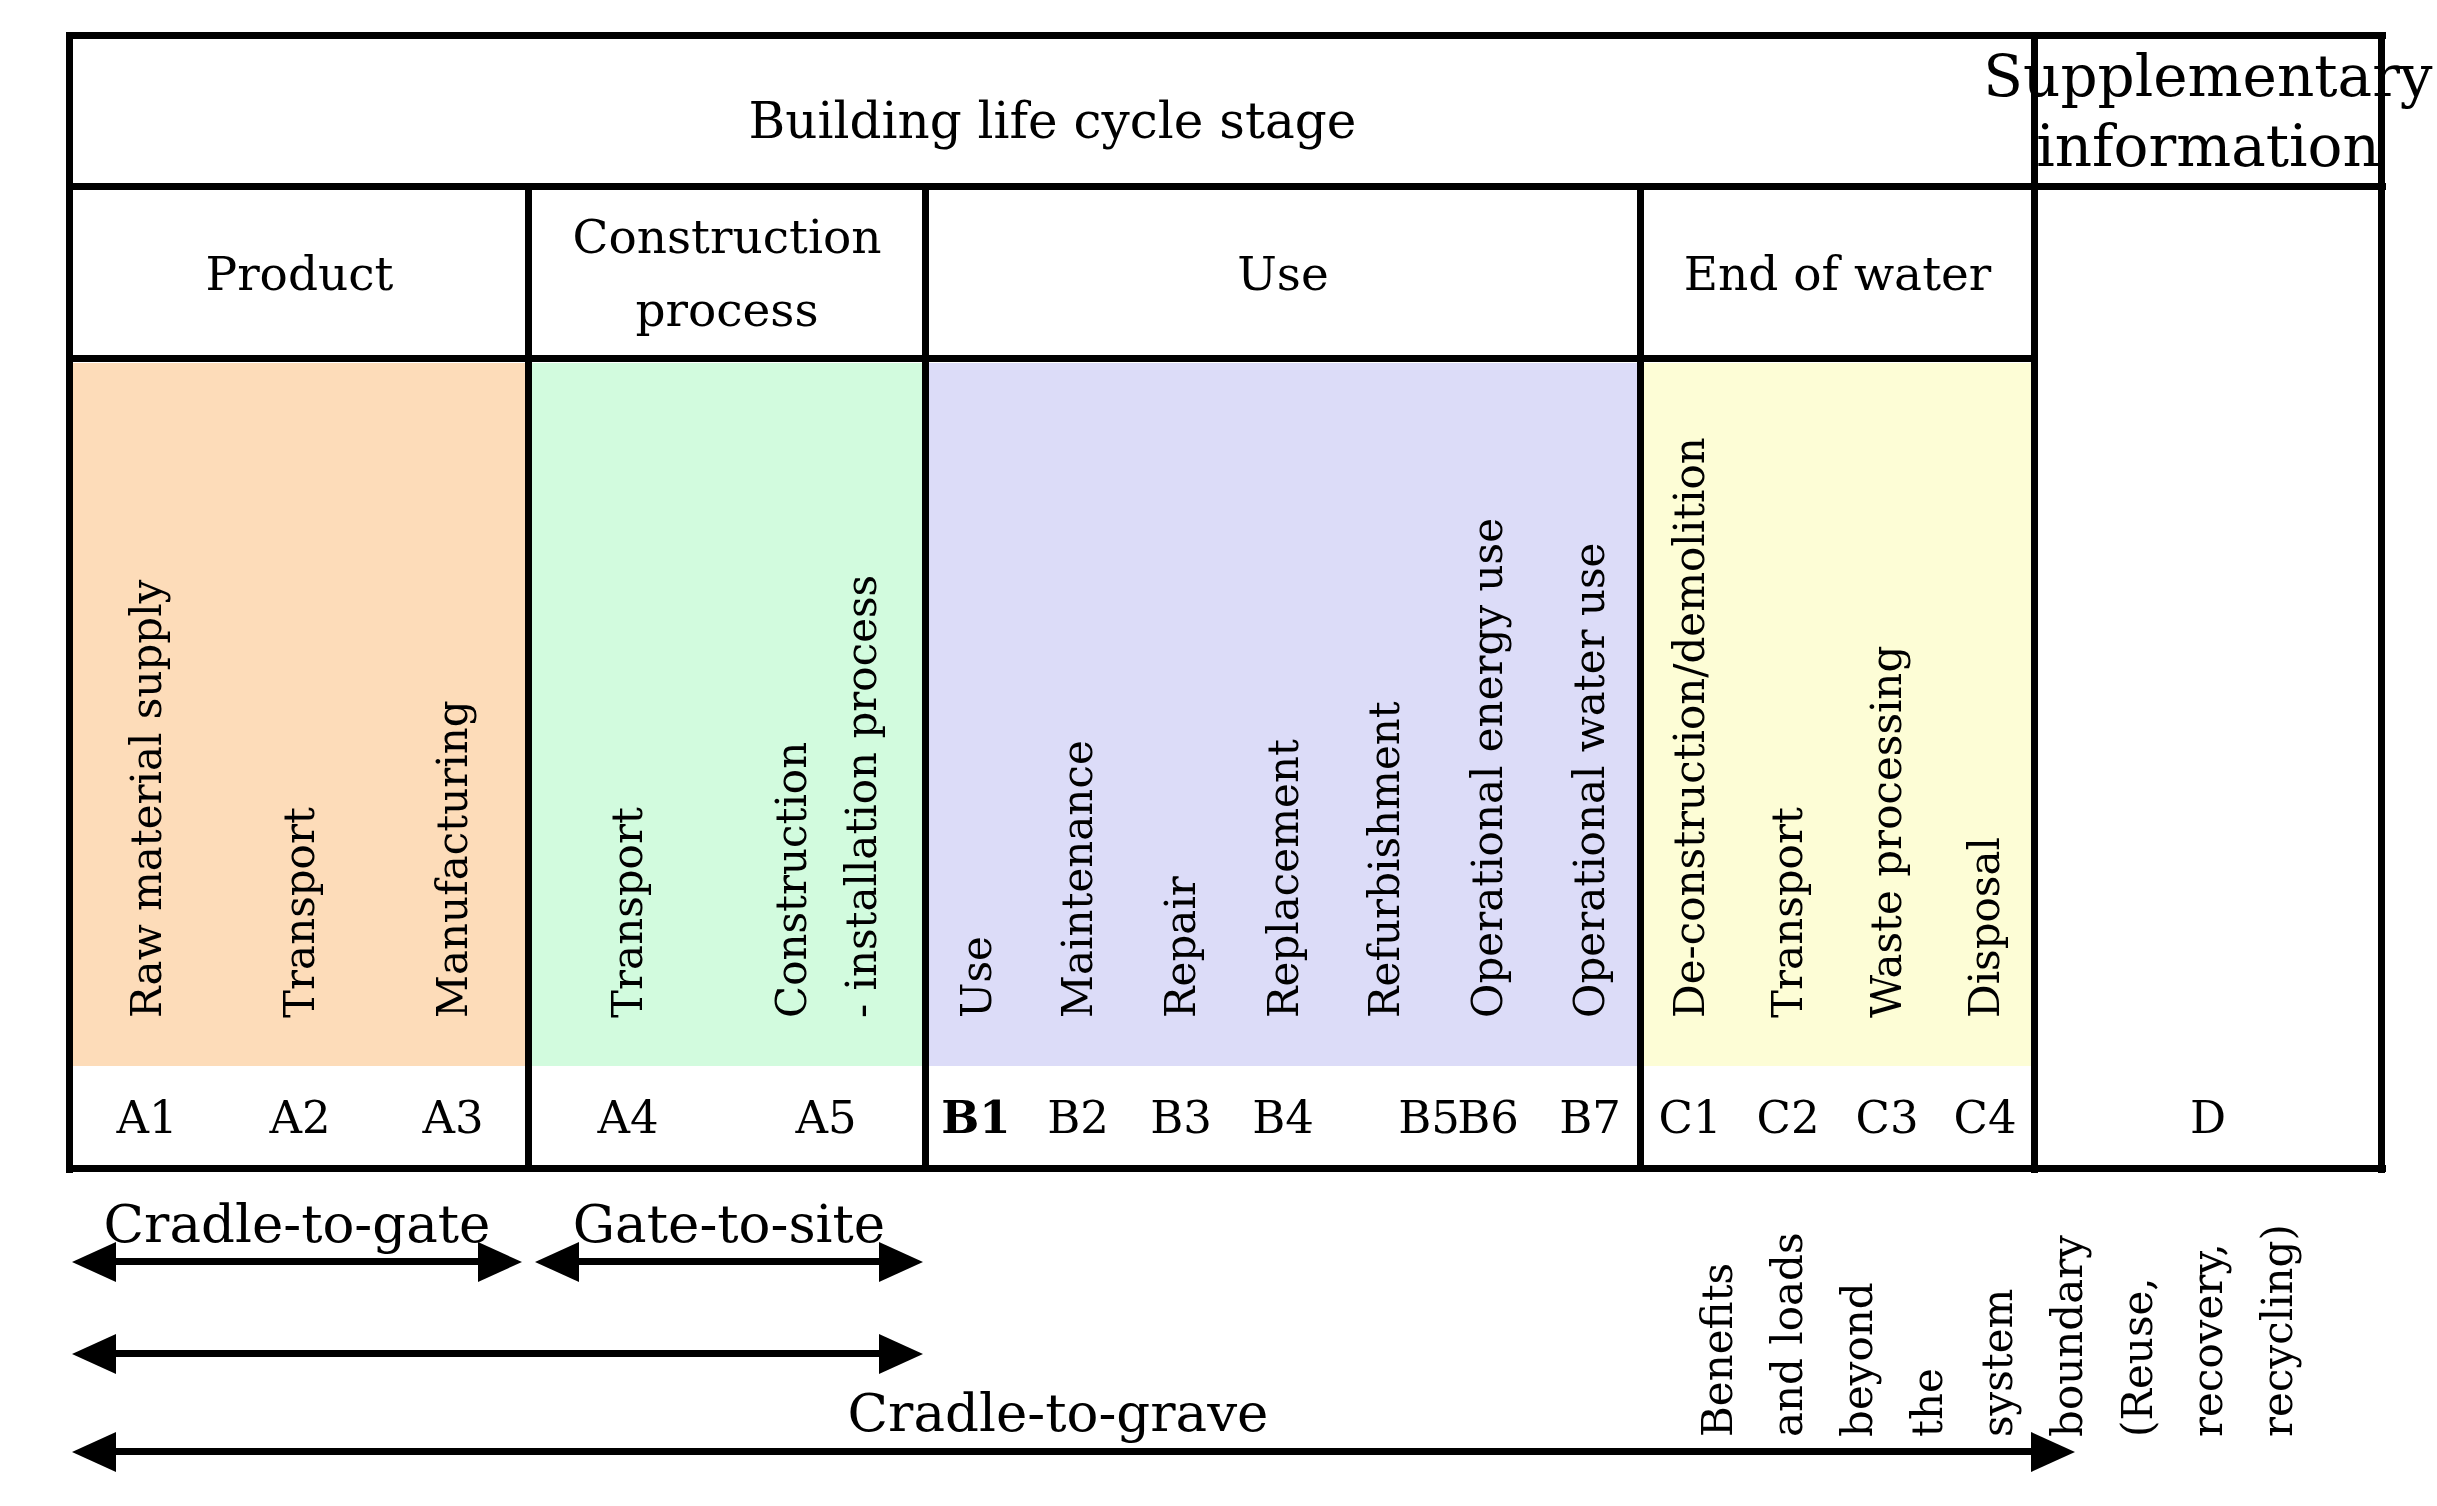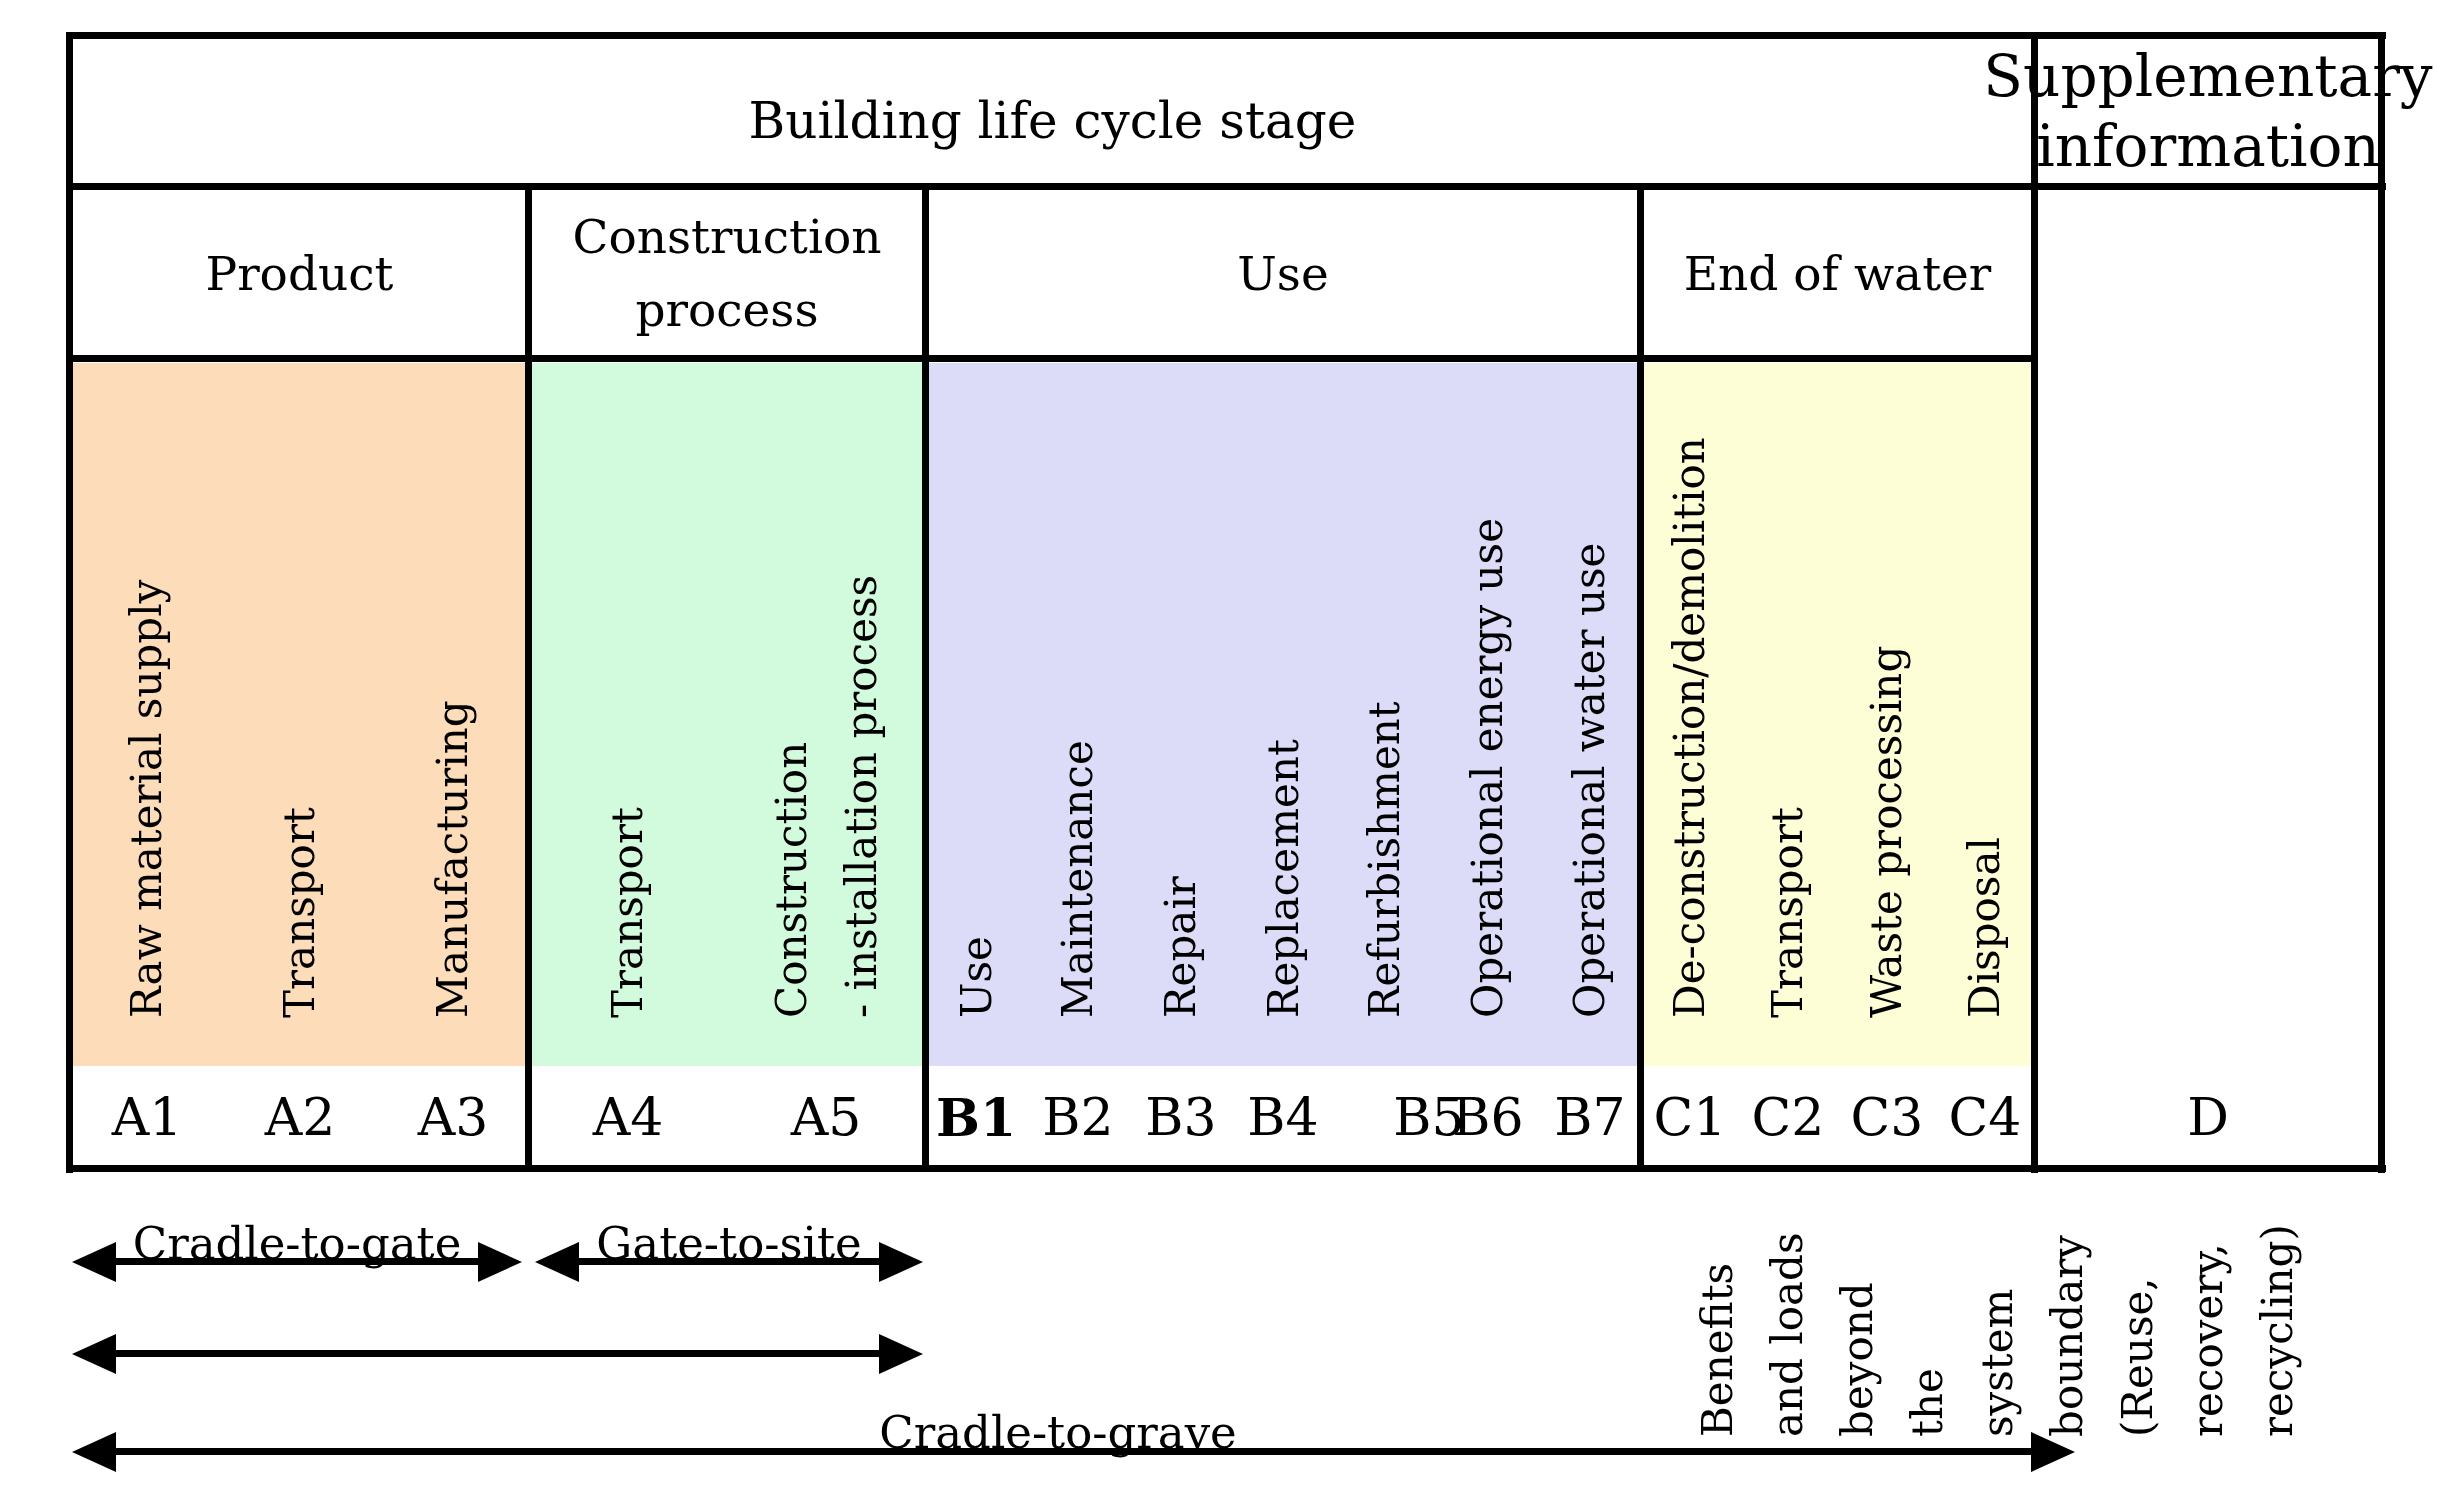--- a/index.html
+++ b/index.html
@@ -11,24 +11,24 @@
   .fill{position:absolute;}
   .hdr{position:absolute;display:flex;align-items:center;justify-content:center;
        text-align:center;font-size:47px;line-height:73px;}
   .hdr.title{font-size:50px;}
   .hdr.supp{font-size:58px;line-height:70px;}
   .rot{
     position:absolute;transform-origin:0 100%;transform:rotate(-90deg);
     white-space:pre-line;text-align:left;font-size:42px;line-height:70px;
   }
   .code{
-    position:absolute;transform:translate(-50%,-50%);font-size:52px;white-space:nowrap;
+    position:absolute;transform:translate(-50%,-50%);font-size:45px;white-space:nowrap;
   }
   .scope-label{
-    position:absolute;transform:translate(-50%,-50%);font-size:45px;white-space:nowrap;margin-top:20px;
+    position:absolute;transform:translate(-50%,-50%);font-size:53px;white-space:nowrap;
   }
   .dbl-arrow{position:absolute;height:40px;}
   .dbl-arrow .shaft{position:absolute;left:29px;right:29px;top:16px;height:7.3px;background:#000;}
   .dbl-arrow .head-l{position:absolute;left:0;top:0;width:0;height:0;
     border-top:20px solid transparent;border-bottom:20px solid transparent;border-right:44px solid #000;}
   .dbl-arrow .head-r{position:absolute;right:0;top:0;width:0;height:0;
     border-top:20px solid transparent;border-bottom:20px solid transparent;border-left:44px solid #000;}
 </style>
 </head>
 <body>

